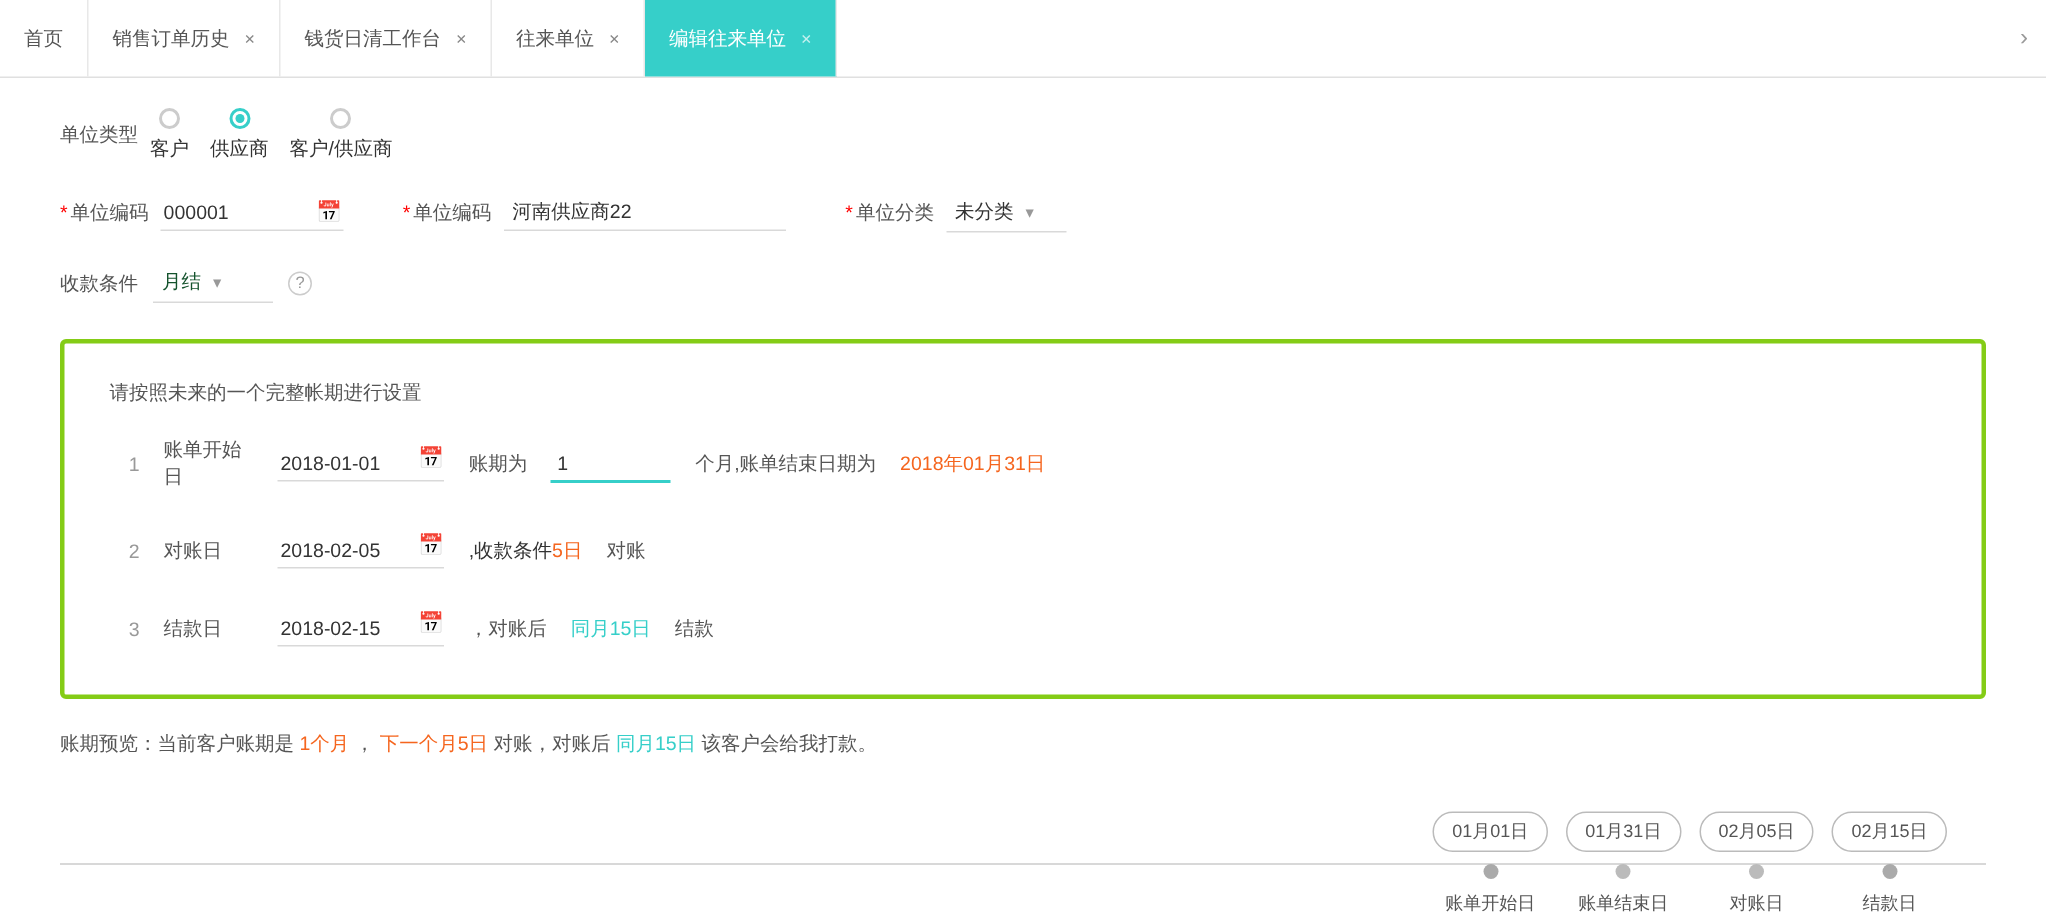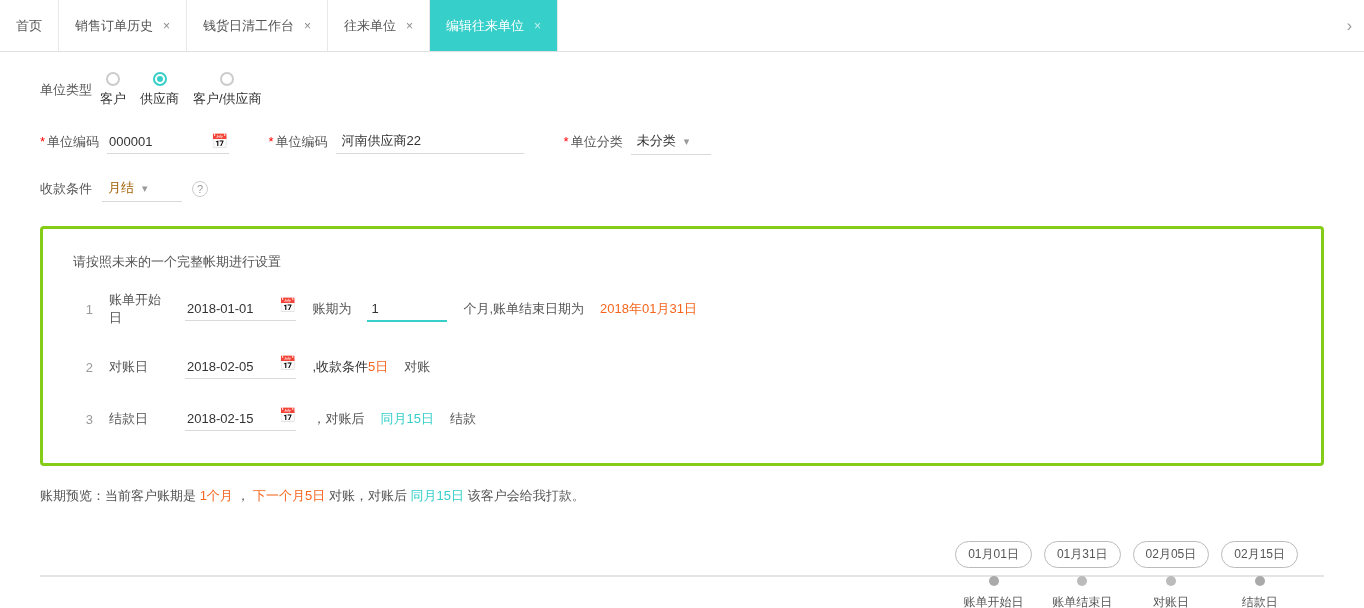--- a/index.html
+++ b/index.html
@@ -136,21 +136,21 @@
     
     .select-field {
       display: flex;
       align-items: center;
       border-bottom: 1px solid #d9d9d9;
       padding: 4px 6px;
       cursor: pointer;
       min-width: 80px;
       gap: 4px;
     }
-    .select-value { color: #a16207; font-size: 13px; }
+    .select-value { color: #14532d; font-size: 13px; }
     .dropdown-arrow { color: #999; font-size: 11px; margin-left: 4px; }
 
     
     .collect-row {
       display: flex;
       align-items: center;
       gap: 10px;
       margin-bottom: 24px;
     }
     .help-icon {

